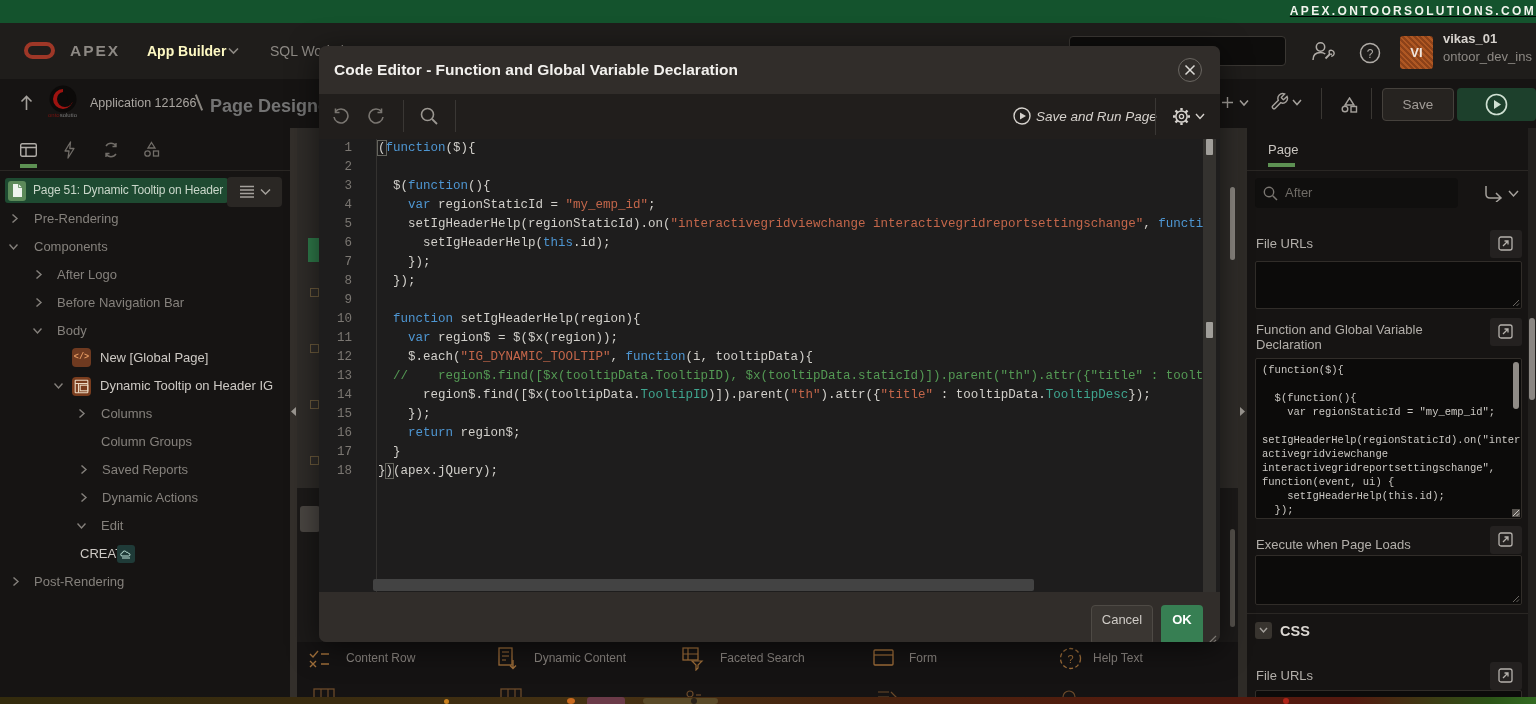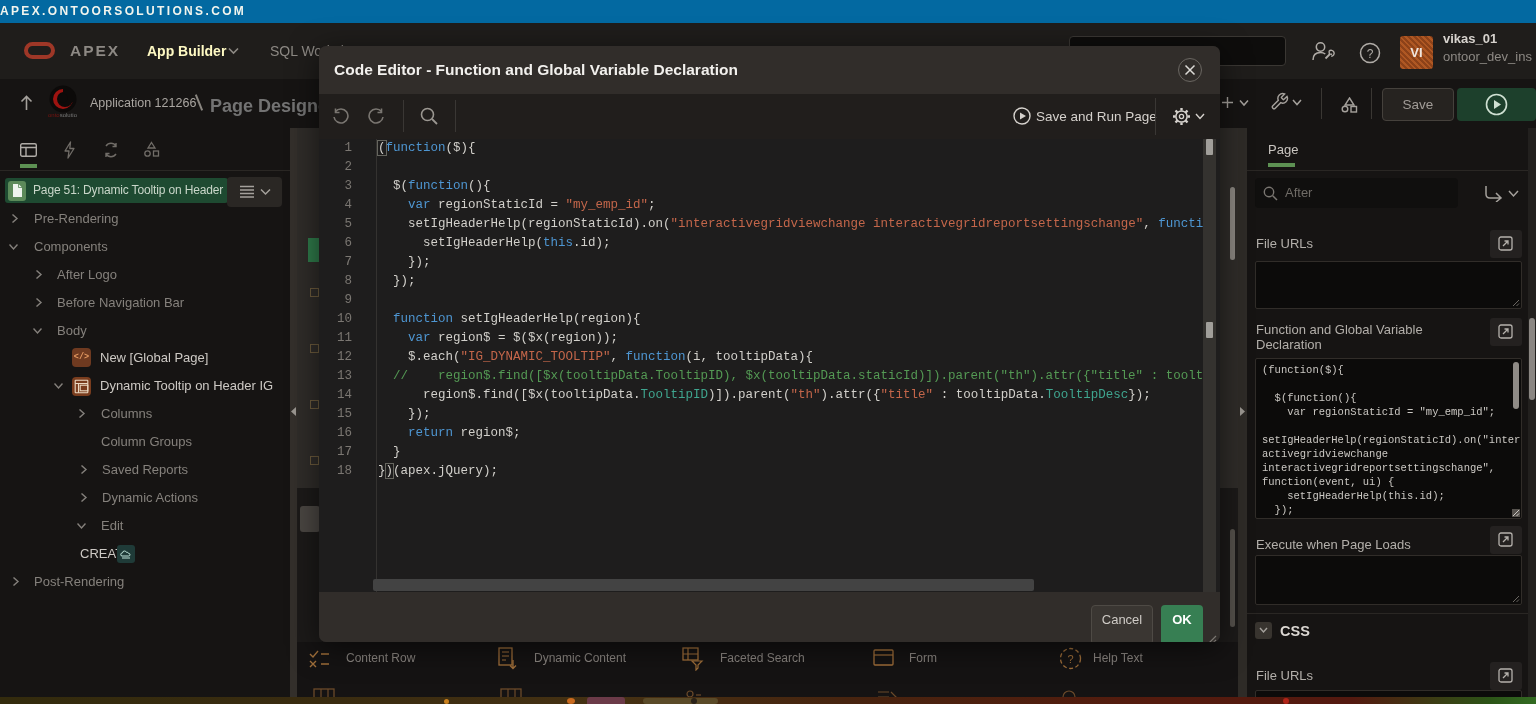--- a/index.html
+++ b/index.html
@@ -1,42 +1,42 @@
 <!DOCTYPE html>
 <html><head>
 <meta charset="utf-8">
 <style>
   * { margin:0; padding:0; box-sizing:border-box; }
   html,body { width:1536px; height:704px; overflow:hidden; background:#1b1918; }
   body { font-family:"Liberation Sans", sans-serif; position:relative; }
   .abs { position:absolute; }
   svg { display:block; }
   
-  #topbar { left:0; top:0; width:1536px; height:23px; background:#0369a1; text-align:left; }
+  #topbar { left:0; top:0; width:1536px; height:23px; background:#14532d; text-align:right;text-decoration:underline; }
   #topbar span { color:#f2f5ee; font-size:12px; font-weight:bold; letter-spacing:2.35px; line-height:23px; }
   
   #hdr1 { left:0; top:23px; width:1536px; height:56px; background:#1f1d1b; }
   #olog { left:24px; top:19px; width:31px; height:17px; border:4.5px solid #9e3727; border-radius:9px; }
   .htxt { position:absolute; top:0; height:56px; line-height:56px; }
   
   #hdr2 { left:0; top:79px; width:1536px; height:49px; background:#161413; }
   
   #lpanel { left:0; top:128px; width:290px; height:576px; background:#161413; }
   .treerow { position:absolute; left:0; width:290px; height:28px; line-height:28px; font-size:13px; color:#85817c; white-space:nowrap; }
   .treerow b { font-weight:normal; color:#cdc9c4; }
   .chev { position:absolute; top:9px; width:9px; height:9px; }
   
   #rpanel { left:1247px; top:128px; width:325px; height:576px; background:#161413; }
   .plabel { position:absolute; font-size:13px; color:#b3afaa; }
   .parea { position:absolute; left:8px; width:267px; background:#0c0b0a; border:1px solid #312d29; border-radius:2px; }
   .expbtn { position:absolute; width:32px; height:28px; background:#242120; border-radius:3px; }
   
   #modal { left:319px; top:46px; width:901px; height:596px; background:#1e1d1d; border-radius:7px; box-shadow:0 6px 30px rgba(0,0,0,.55); overflow:hidden; }
   #mtitle { left:0; top:0; width:901px; height:48px; background:#312d2a; }
-  #mtool { left:0; top:48px; width:901px; height:45px; background:#211e1c; }
+  #mtool { left:0; top:48px; width:901px; height:45px; background:#211e1c;font-style:italic; }
   #mfoot { left:0; top:546px; width:901px; height:50px; background:#312d2a; }
   .mbtn { position:absolute; top:13px; height:40px; border-radius:4px; font-size:13px; text-align:center; }
   #mcode { left:0; top:93px; width:901px; height:453px; background:#1e1d1d; font-family:"Liberation Mono", monospace; font-size:12.5px; overflow:hidden; }
   #mlines { position:absolute; left:0; top:0; width:887px; height:453px; overflow:hidden; }
   .cl { position:absolute; left:59px; height:19px; line-height:19px; white-space:pre; color:#d2d0cb; }
   .ln { position:absolute; width:33px; text-align:right; height:19px; line-height:19px; color:#7b7772; font-size:12.5px; font-family:"Liberation Mono", monospace; }
   .kw { color:#4e96d2; } .st { color:#c4664a; } .cm { color:#549a54; } .tl { color:#3fa58f; }
   
   .glabel { position:absolute; font-size:12px; color:#8a8580; white-space:nowrap; }
 </style>

